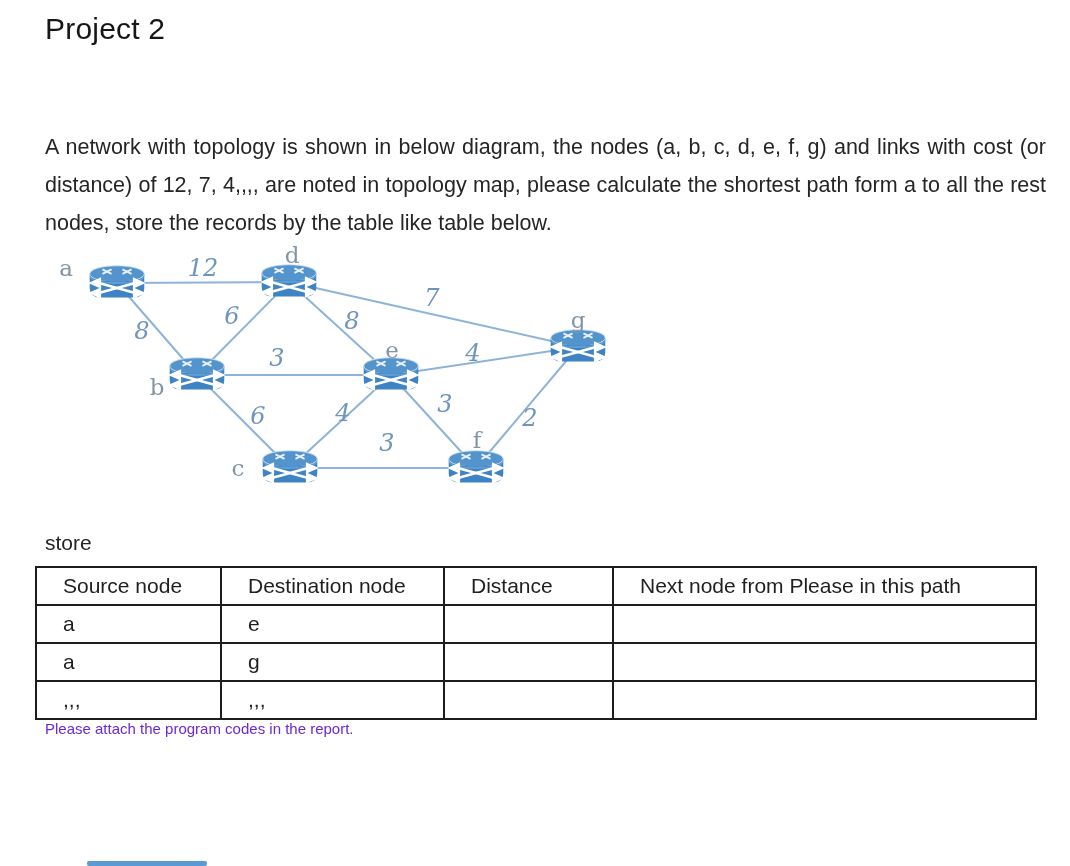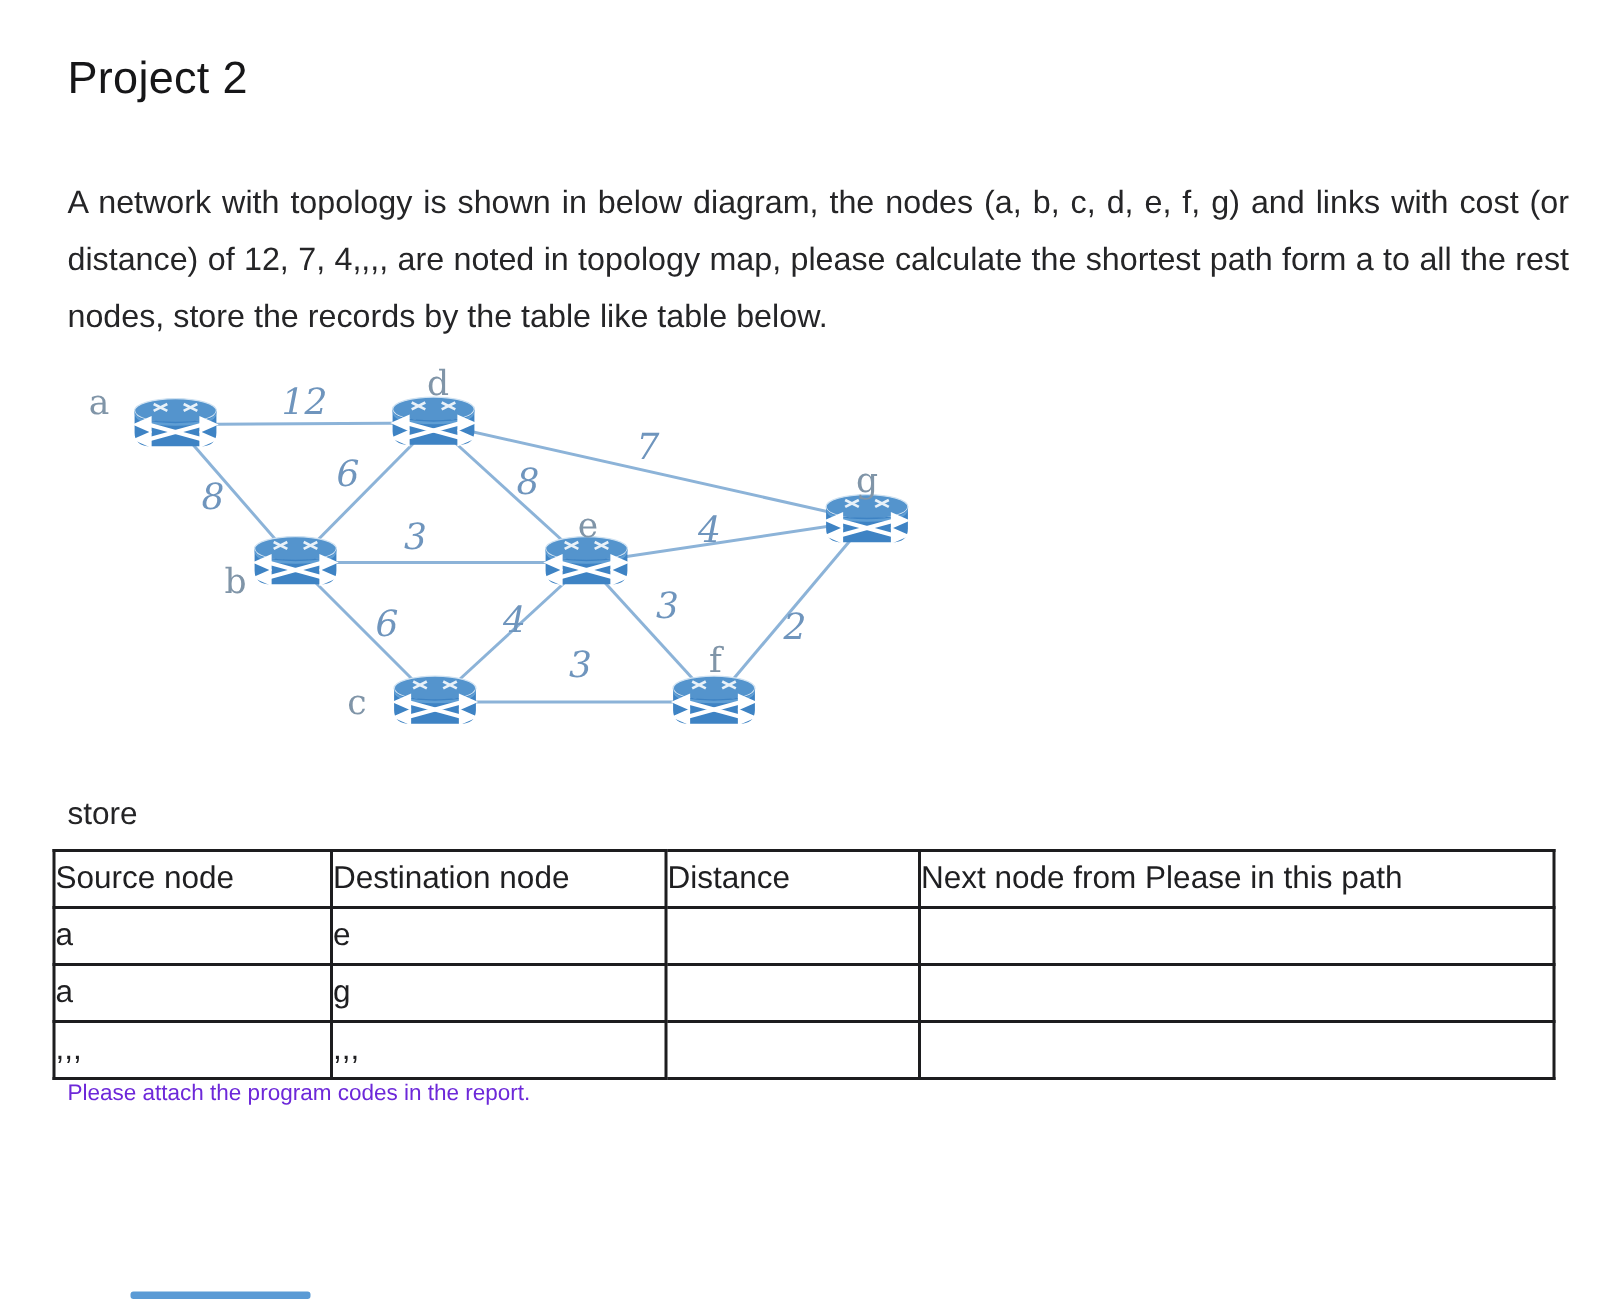--- a/index.html
+++ b/index.html
@@ -5,26 +5,26 @@
   html,body{margin:0;padding:0;background:#ffffff;}
   .page{
     position:relative;
     width:1070px;height:866px;
     background:#ffffff;
     font-family:"Liberation Sans",sans-serif;
     color:#242426;
     overflow:hidden;
   }
   .doc-title{
-    position:absolute;left:45px;top:36px;
+    position:absolute;left:45px;top:12px;
     font-size:30px;font-weight:500;color:#161618;
     letter-spacing:0.2px;
   }
   .doc-paragraph{
-    position:absolute;left:45px;top:116px;width:1001px;
+    position:absolute;left:45px;top:128px;width:1001px;
     font-size:21.5px;line-height:38px;color:#252527;
     text-align:justify;
   }
   .diagram{
     position:absolute;left:30px;top:235px;width:660px;height:280px;
   }
   .diagram svg{display:block;}
   .edge-line{stroke:#8cb3d8;stroke-width:2;}
   .edge-weight{
     font-family:"DejaVu Serif",serif;
@@ -42,21 +42,21 @@
     font-size:21px;color:#242426;
   }
   .results-table{
     position:absolute;left:35px;top:566px;
     border-collapse:collapse;table-layout:fixed;
     width:1000px;
   }
   .results-table th,.results-table td{
     border:2px solid #1d1d1f;
     height:36px;
-    padding:0 0 0 0;
+    padding:0 0 0 26px;
     font-size:21px;font-weight:400;color:#1f1f21;
     text-align:left;vertical-align:middle;
     overflow:hidden;white-space:nowrap;
   }
   .doc-footer{
     position:absolute;left:45px;top:720px;
     font-size:15px;color:#6d28d9;
   }
   .bottom-accent{
     position:absolute;left:87px;top:861px;width:120px;height:5px;

